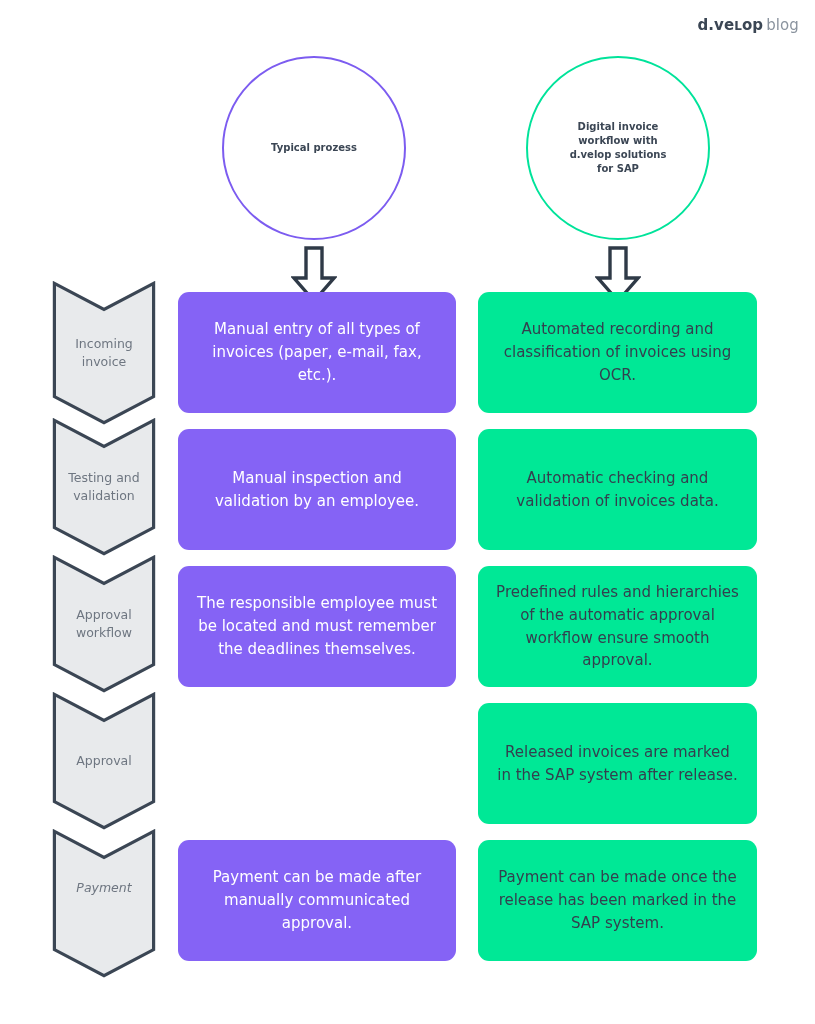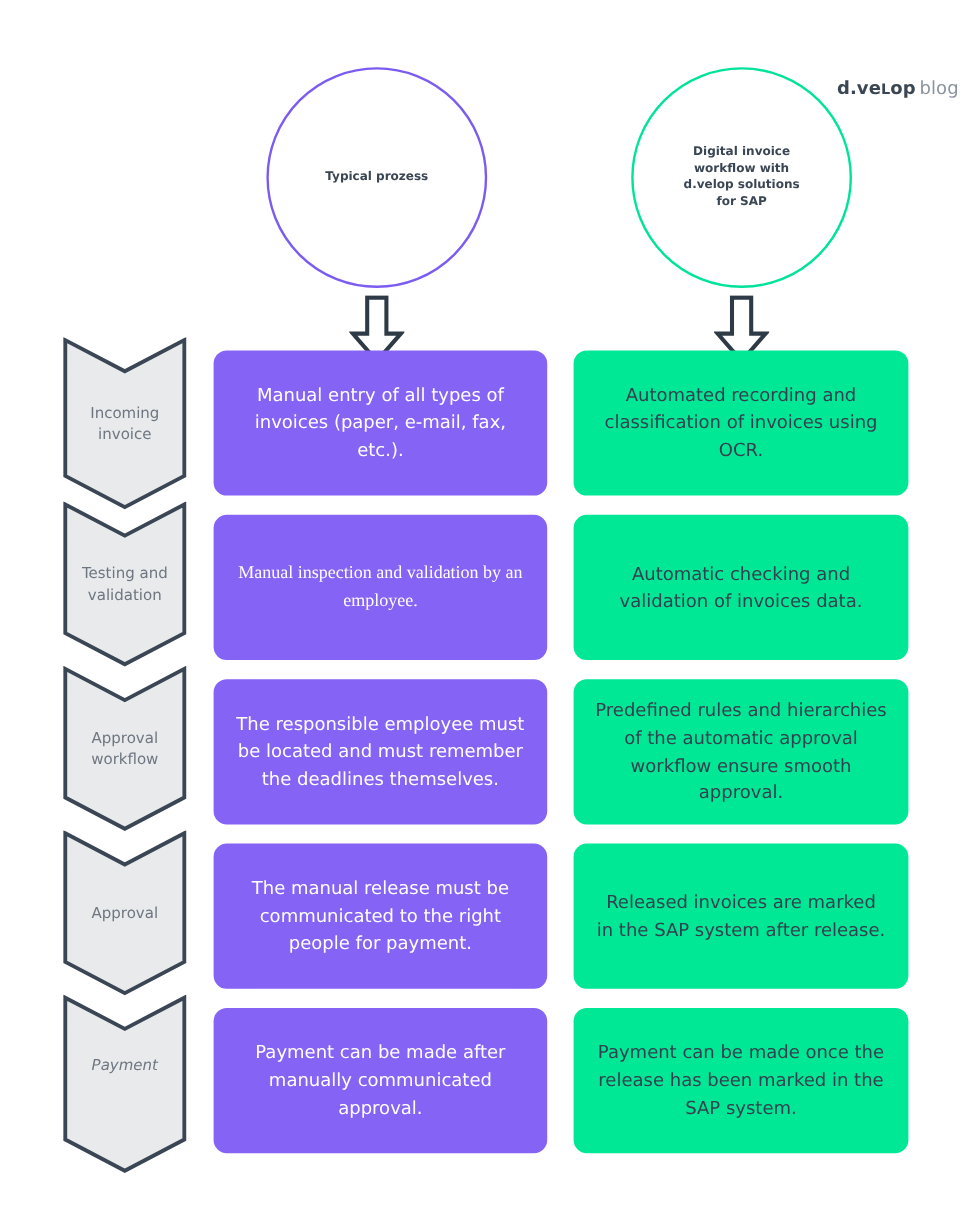--- a/index.html
+++ b/index.html
@@ -18,21 +18,20 @@
 
   
   #brand-logo {
     position: absolute;
     top: 18px;
     right: 16px;
     font-size: 15px;
     letter-spacing: .1px;
     white-space: nowrap;
     line-height: 1;
-    margin-top: 48px;
   }
   #brand-logo .logo-mark {
     font-weight: 700;
     color: #3b4654;
   }
   #brand-logo .logo-mark .smallcap {
     font-size: 12px;
     text-transform: uppercase;
   }
   #brand-logo .logo-word {
@@ -183,21 +182,21 @@
       <div class="stage-box box-digital" style="top: 11px; height: 121px;">
         <div class="box-text">Automated recording and classification of invoices using OCR.</div>
       </div>
     </div>
     <div class="stage-row" style="top: 418px; height: 138px;">
       <svg class="chevron" viewBox="0 0 104 138" width="104" height="138" style="height: 138px;">
         <polygon points="2.4,2.4 52,28.4 101.6,2.4 101.6,109.6 52,135.6 2.4,109.6" fill="#E8EAEC" stroke="#3B4654" stroke-width="3.2" stroke-linejoin="miter"></polygon>
       </svg>
       <div class="chevron-label" style="top: 50px; height: 38px; display: flex; flex-direction: column; align-items: center; justify-content: center;">Testing and
 validation</div>
-      <div class="stage-box box-typical" style="top: 11px; height: 121px; font-family: Liberation Serif, serif;">
+      <div class="stage-box box-typical" style="top: 11px; height: 121px;">
         <div class="box-text">Manual inspection and validation by an employee.</div>
       </div>
       <div class="stage-box box-digital" style="top: 11px; height: 121px;">
         <div class="box-text">Automatic checking and validation of invoices data.</div>
       </div>
     </div>
     <div class="stage-row" style="top: 555px; height: 138px;">
       <svg class="chevron" viewBox="0 0 104 138" width="104" height="138" style="height: 138px;">
         <polygon points="2.4,2.4 52,28.4 101.6,2.4 101.6,109.6 52,135.6 2.4,109.6" fill="#E8EAEC" stroke="#3B4654" stroke-width="3.2" stroke-linejoin="miter"></polygon>
       </svg>
@@ -208,23 +207,20 @@
       </div>
       <div class="stage-box box-digital" style="top: 11px; height: 121px;">
         <div class="box-text">Predefined rules and hierarchies of the automatic approval workflow ensure smooth approval.</div>
       </div>
     </div>
     <div class="stage-row" style="top: 692px; height: 138px;">
       <svg class="chevron" viewBox="0 0 104 138" width="104" height="138" style="height: 138px;">
         <polygon points="2.4,2.4 52,28.4 101.6,2.4 101.6,109.6 52,135.6 2.4,109.6" fill="#E8EAEC" stroke="#3B4654" stroke-width="3.2" stroke-linejoin="miter"></polygon>
       </svg>
       <div class="chevron-label" style="top: 50px; height: 38px; display: flex; flex-direction: column; align-items: center; justify-content: center;">Approval</div>
-      <div class="stage-box box-typical" style="top: 11px; height: 121px;">
-        <div class="box-text">The manual release must be communicated to the right people for payment.</div>
-      </div>
       <div class="stage-box box-digital" style="top: 11px; height: 121px;">
         <div class="box-text">Released invoices are marked in the SAP system after release.</div>
       </div>
     </div>
     <div class="stage-row" style="top: 829px; height: 149px;">
       <svg class="chevron" viewBox="0 0 104 149" width="104" height="149" style="height: 149px;">
         <polygon points="2.4,2.4 52,28.4 101.6,2.4 101.6,120.6 52,146.6 2.4,120.6" fill="#E8EAEC" stroke="#3B4654" stroke-width="3.2" stroke-linejoin="miter"></polygon>
       </svg>
       <div class="chevron-label" style="top: 40px; height: 38px; display: flex; flex-direction: column; align-items: center; justify-content: center; font-style: italic;">Payment</div>
       <div class="stage-box box-typical" style="top: 11px; height: 121px;">

